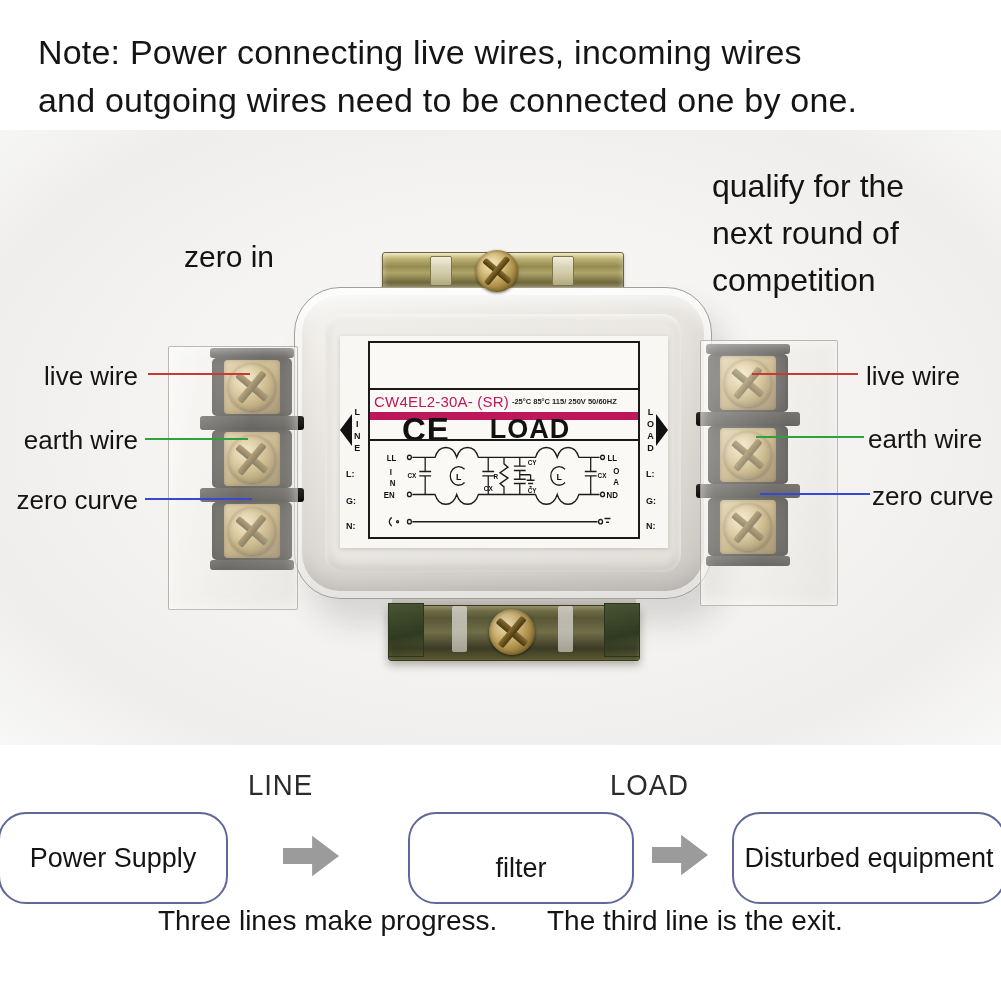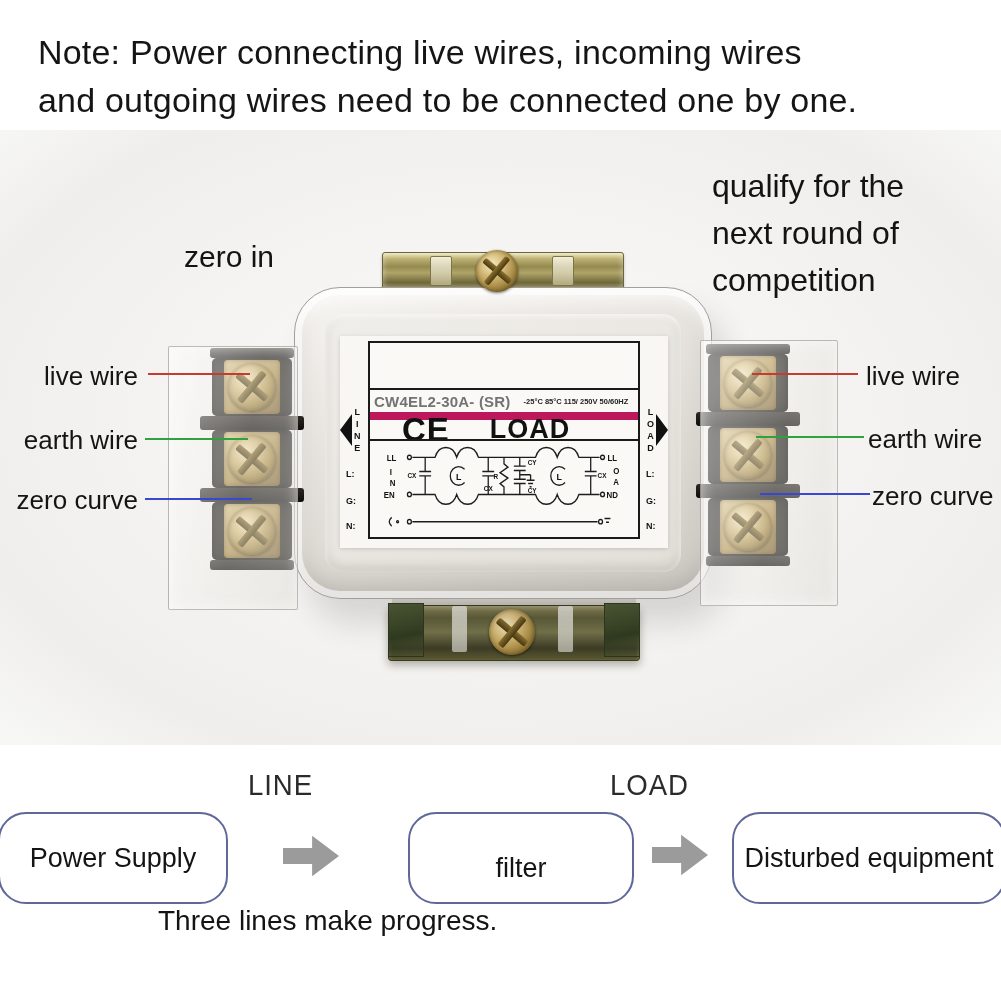--- a/index.html
+++ b/index.html
@@ -47,22 +47,22 @@
     background: linear-gradient(150deg,#f0eeea,#e3e0da);
     box-shadow: inset 0 2px 6px rgba(255,255,255,.85), inset 0 -5px 12px rgba(120,115,105,.28); }
 
   
   .sticker { left:340px; top:336px; width:328px; height:212px; background:#f8f7f3; z-index:12;
     box-shadow: 0 1px 4px rgba(100,96,88,.25); }
   .tblbox { position:absolute; left:28px; top:5px; width:272px; height:198px; border:2px solid #1a1a1a;
     display:flex; flex-direction:column; background:#faf9f6; }
   .row1 { height:45px; }
   .row2 { height:24px; border-top:2px solid #1a1a1a; display:flex; align-items:center; padding-left:4px; white-space:nowrap; overflow:hidden; }
-  .model { font-size:15px; font-weight:bold; color:#737373; letter-spacing:0.2px; }
-  .specs { font-size:7.5px; font-weight:bold; color:#222; margin-left:13px; }
+  .model { font-size:15px; font-weight:normal; color:#be185d; letter-spacing:0.2px; }
+  .specs { font-size:7.5px; font-weight:bold; color:#222; margin-left:3px; }
   .row3 { height:27px; border-top:8px solid #be185d; display:flex; align-items:center; }
   .ce { font-size:33px; font-weight:600; color:#111; margin-left:32px; letter-spacing:1px; transform:scaleY(1.02); }
   .rohs { font-size:27px; font-weight:bold; color:#111; margin-left:40px; letter-spacing:1px; }
   .row4 { flex:1; border-top:2px solid #1a1a1a; position:relative; }
   .circuit { width:100%; height:100%; display:block; }
   .circuit path, .circuit line, .circuit rect, .circuit circle { fill:none; stroke:#1c1c1c; stroke-width:1.3; }
   .circuit circle.node { fill:#faf9f6; }
   .circuit text { font-family:"Liberation Sans",sans-serif; fill:#111; stroke:none; font-weight:bold; }
   .outlbl { position:absolute; font-size:9px; font-weight:bold; color:#111; }
 
@@ -289,13 +289,14 @@
   <div class="block-arrow" style="left: 283px; top: 834px; background: rgb(155, 155, 155);"></div>
   <div class="fbox" style="left: 408px; width: 226px; border-color: rgb(95, 104, 153);">
     <span style="position:relative; top:10px;">filter</span>
   </div>
   <div class="block-arrow" style="left: 652px; top: 833px; background: rgb(155, 155, 155);"></div>
   <div class="fbox" style="left: 732px; width: 274px; border-color: rgb(95, 104, 153);">
     <span>Disturbed equipment</span>
   </div>
 
   <div class="caption" style="left:158px;">Three lines make progress.</div>
+  <div class="caption" style="left:547px;">The third line is the exit.</div>
 </div>
 
 </body></html>

